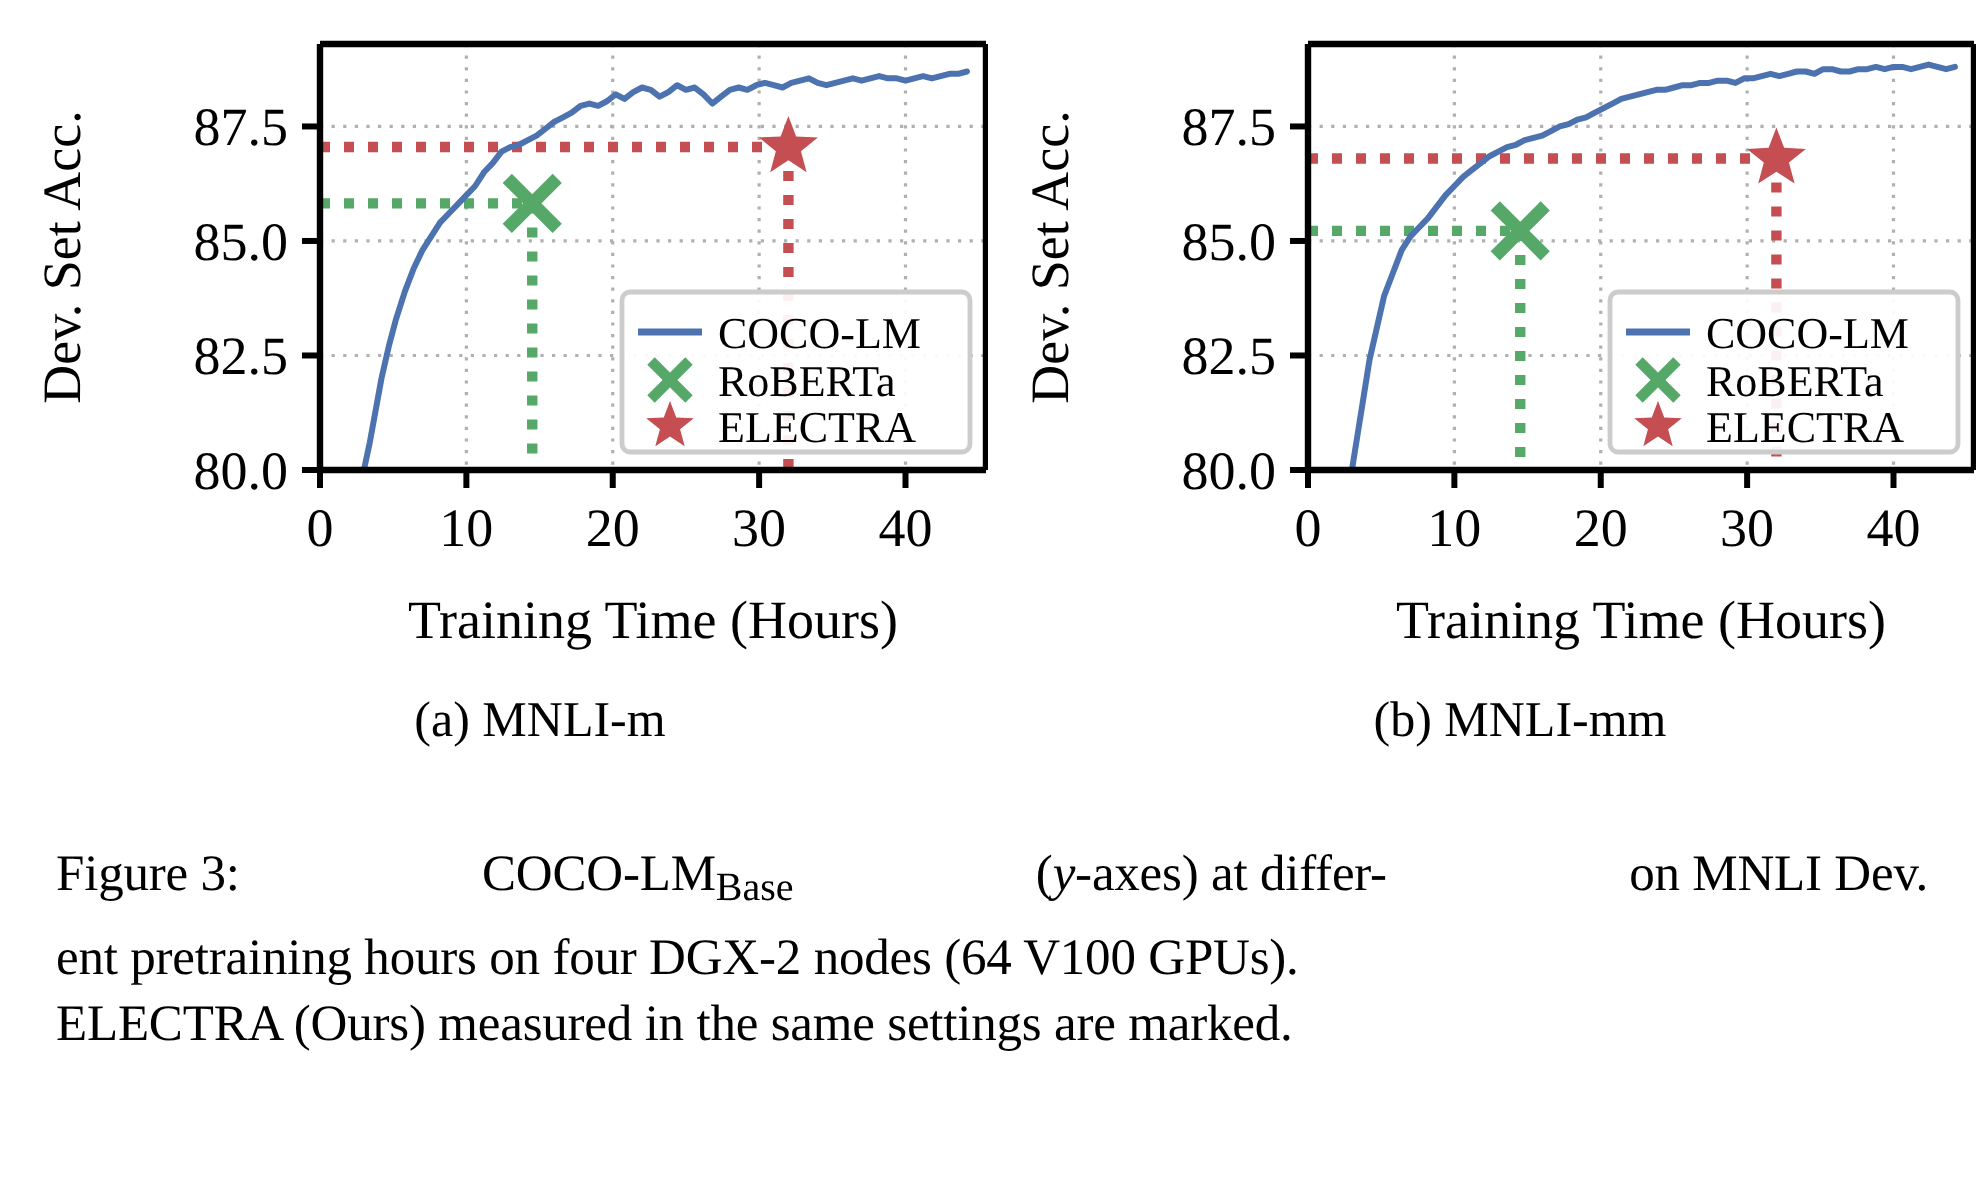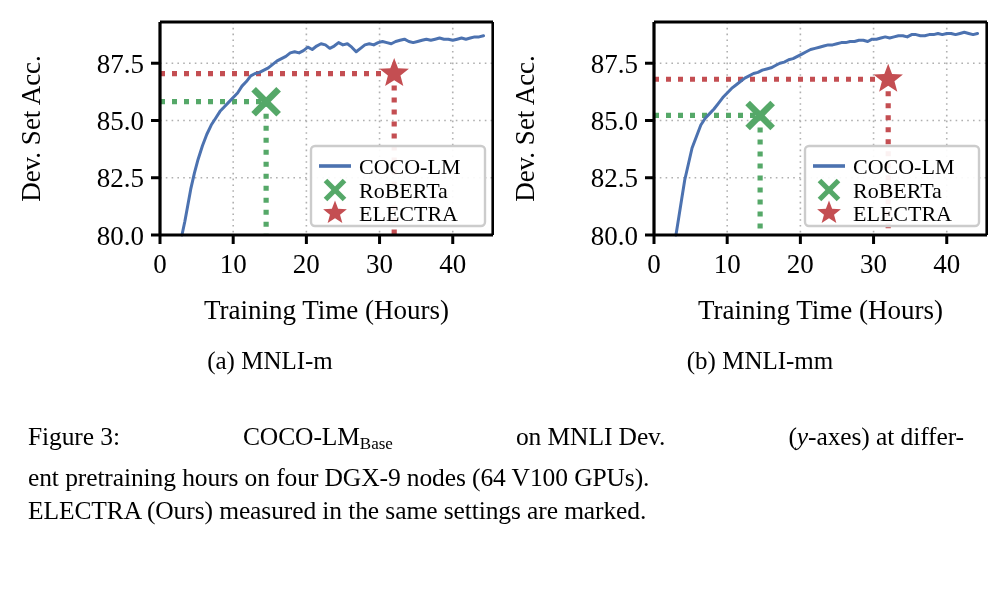--- a/index.html
+++ b/index.html
@@ -63,21 +63,21 @@
     left: 28px;
     top: 420px;
     width: 936px;
     font-size: 25.5px;
     line-height: 33.5px;
     text-align: justify;
     text-justify: inter-word;
     letter-spacing: -0.1px;
   }
   .caption .sub {
-    font-size: 17px;
+    font-size: 20px;
     vertical-align: -0.25em;
     letter-spacing: 0;
   }
   .caption .ital {
     font-style: italic;
   }
   .cap-line { display: block; white-space: nowrap; }
   .cap-line.spread {
     display: flex;
     justify-content: space-between;
@@ -230,20 +230,20 @@
 
   <div class="subcaptions">
     <div class="subcap subcap-a">(a) MNLI-m</div>
     <div class="subcap subcap-b">(b) MNLI-mm</div>
   </div>
 
   <div class="caption">
     <span class="cap-line spread">
       <span>Figure 3:</span>
       <span><span>COCO-LM</span><span class="sub">Base</span></span>
+      <span><span>(</span><span class="ital">y</span><span>-axes) at differ-</span></span>
       <span>on MNLI Dev.</span>
-      <span><span>(</span><span class="ital">y</span><span>-axes) at differ-</span></span>
     </span>
-    <span class="cap-line">ent pretraining hours on four DGX-9 nodes (64 V100 GPUs).</span>
+    <span class="cap-line">ent pretraining hours on four DGX-2 nodes (64 V100 GPUs).</span>
     <span class="cap-line">ELECTRA (Ours) measured in the same settings are marked.</span>
   </div>
 
 </div>
 
 </body></html>

